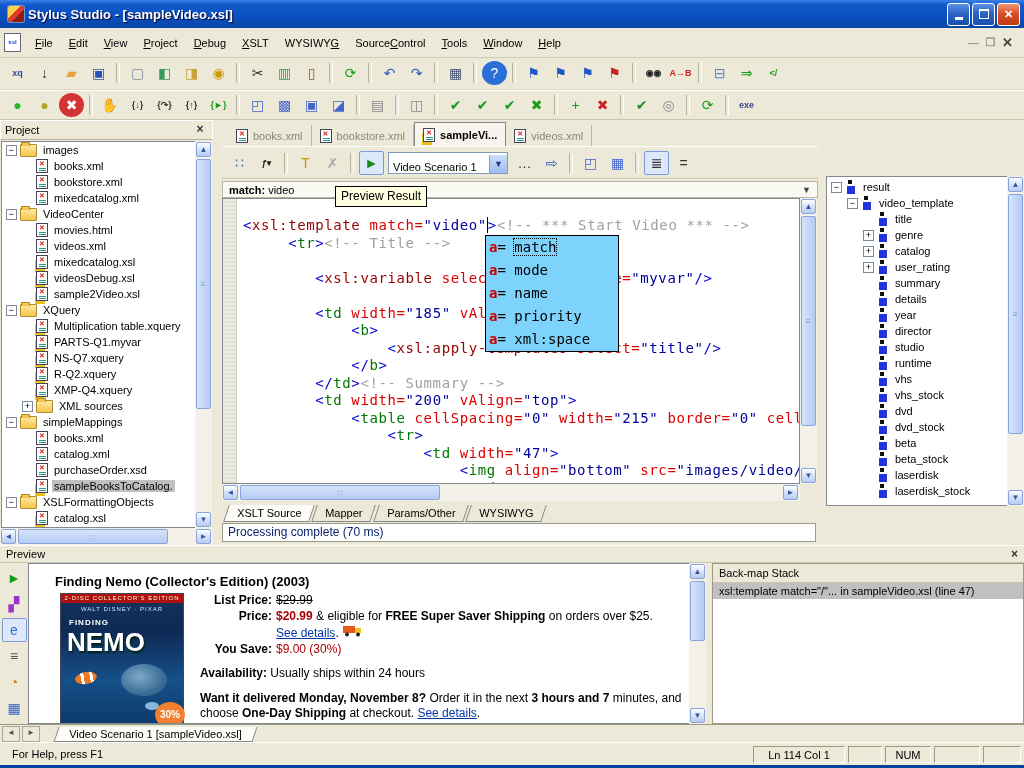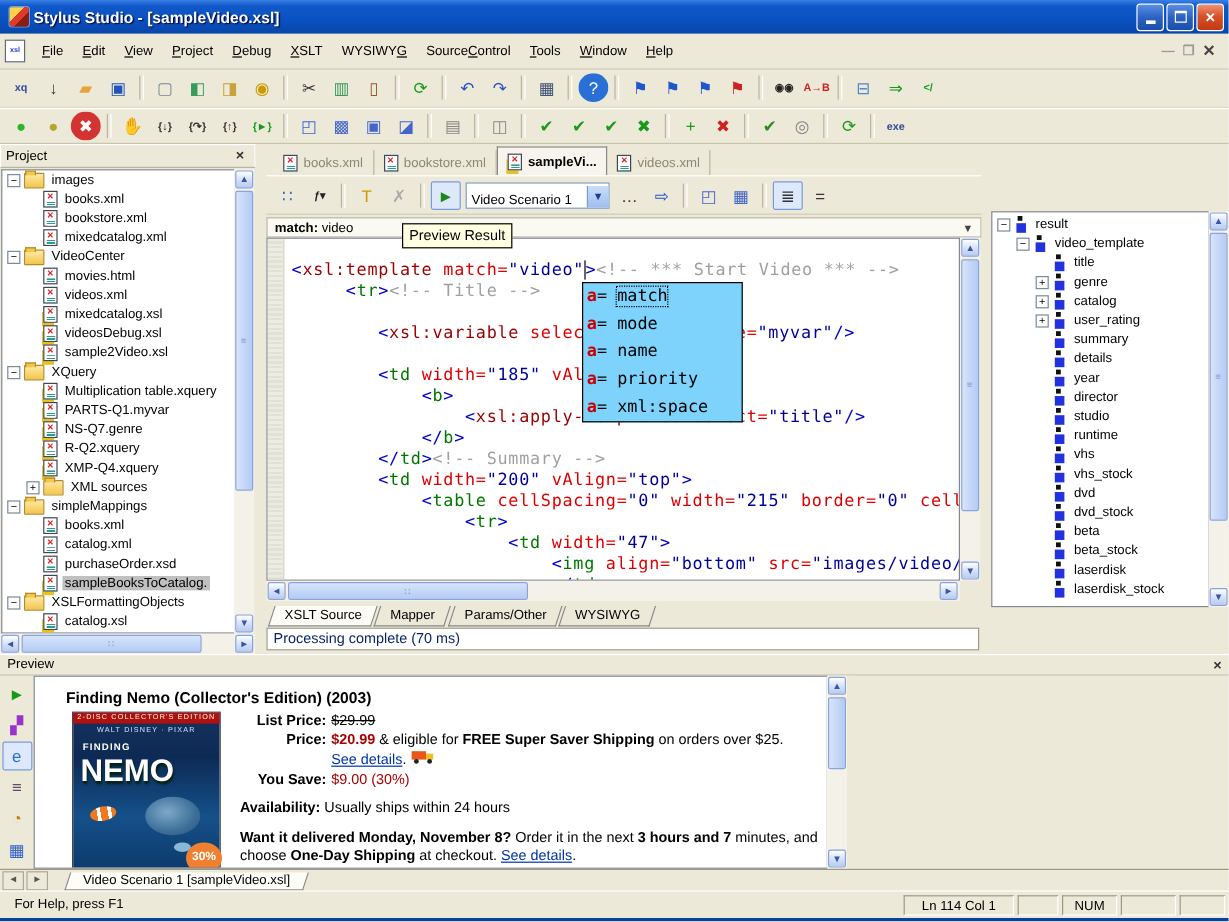--- a/index.html
+++ b/index.html
@@ -340,21 +340,21 @@
           <span class="tlabel">Multiplication table.xquery</span>
         </div>
         <div class="trow">
           <span style="width: 34px; flex: 0 0 auto;"></span>
           <span class="tico ico-xsl"></span>
           <span class="tlabel">PARTS-Q1.myvar</span>
         </div>
         <div class="trow">
           <span style="width: 34px; flex: 0 0 auto;"></span>
           <span class="tico ico-xsl"></span>
-          <span class="tlabel">NS-Q7.genre</span>
+          <span class="tlabel">NS-Q7.xquery</span>
         </div>
         <div class="trow">
           <span style="width: 34px; flex: 0 0 auto;"></span>
           <span class="tico ico-xsl"></span>
           <span class="tlabel">R-Q2.xquery</span>
         </div>
         <div class="trow">
           <span style="width: 34px; flex: 0 0 auto;"></span>
           <span class="tico ico-xsl"></span>
           <span class="tlabel">XMP-Q4.xquery</span>
@@ -680,20 +680,24 @@
   </div>
 
   <div class="sb-v" style="left:689px;top:563px;width:17px;height:161px;background:#F3F1E8;">
     <span class="sb-btn" style="left:1px;top:1px;width:15px;height:15px;">▲</span>
     <span class="sb-thumb" style="left:1px;top:18px;width:15px;height:60px;"></span>
     <span class="sb-btn" style="left:1px;top:145px;width:15px;height:15px;">▼</span>
   </div>
 
   <div class="splitter" style="left:706px;top:563px;width:6px;height:161px;"></div>
 
+  <div id="backmap">
+    <div class="hdr">Back-map Stack</div>
+    <div class="entry">xsl:template match="/"... in sampleVideo.xsl (line 47)</div>
+  </div>
 
   <div id="pvtabs">
     <span class="nav">◄</span>
     <span class="nav">►</span>
     <span class="tab"><span>Video Scenario 1 [sampleVideo.xsl]</span></span>
   </div>
 
   <div id="statusbar">
     <span id="sb-help" class="sb-cell">For Help, press F1</span>
     <span class="sb-cell" style="width:92px;">Ln 114 Col 1</span>

